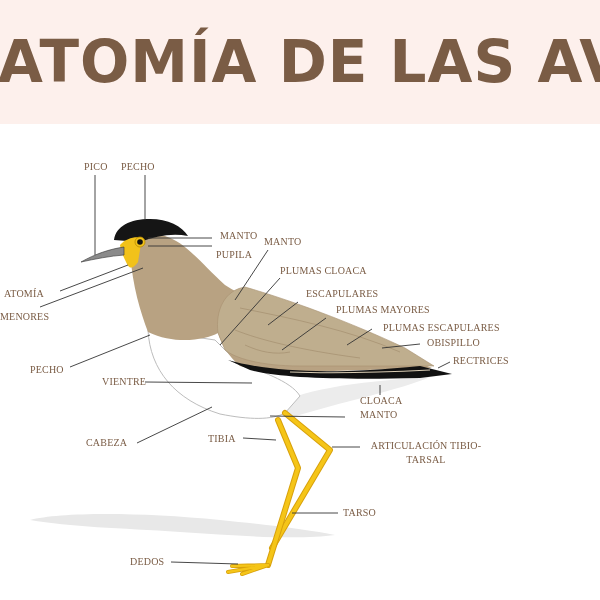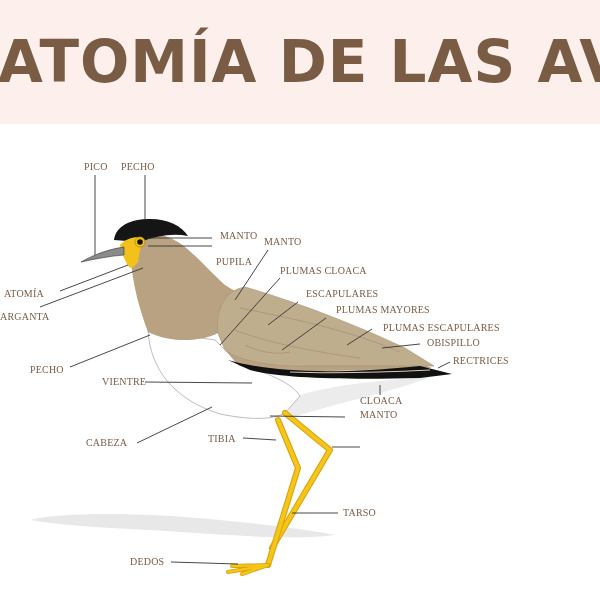--- a/index.html
+++ b/index.html
@@ -72,31 +72,35 @@
       <line x1="243" y1="438" x2="276" y2="440"></line>
       <line x1="332" y1="447" x2="360" y2="447"></line>
       <line x1="292" y1="513" x2="338" y2="513"></line>
       <line x1="171" y1="562" x2="238" y2="564"></line>
     </g>
   </svg>
 
   <div class="lbl" style="left:84px;top:37px">PICO</div>
   <div class="lbl" style="left:121px;top:37px">PECHO</div>
   <div class="lbl" style="left:220px;top:106px">MANTO</div>
-  <div class="lbl" style="left:216px;top:132px">PUPILA</div>
+  <div class="lbl" style="left:216px;top:125px">PUPILA</div>
   <div class="lbl" style="left:264px;top:112px">MANTO</div>
   <div class="lbl" style="left:4px;top:164px">ATOMÍA</div>
-  <div class="lbl" style="left:0px;top:187px">ARGANTA</div>
+  <div class="lbl" style="left:0px;top:187px">MENORES</div>
   <div class="lbl" style="left:280px;top:141px">PLUMAS CLOACA</div>
   <div class="lbl" style="left:306px;top:164px">ESCAPULARES</div>
   <div class="lbl" style="left:336px;top:180px">PLUMAS MAYORES</div>
   <div class="lbl" style="left:383px;top:198px">PLUMAS ESCAPULARES</div>
   <div class="lbl" style="left:427px;top:213px">OBISPILLO</div>
   <div class="lbl" style="left:453px;top:231px">RECTRICES</div>
   <div class="lbl" style="left:30px;top:240px">PECHO</div>
   <div class="lbl" style="left:102px;top:252px">VIENTRE</div>
   <div class="lbl" style="left:360px;top:271px">CLOACA</div>
   <div class="lbl" style="left:360px;top:285px">MANTO</div>
   <div class="lbl" style="left:86px;top:313px">CABEZA</div>
   <div class="lbl" style="left:208px;top:309px">TIBIA</div>
+  <div class="lbl c" style="left:370px;top:316px;width:112px">
+    <div>ARTICULACIÓN TIBIO-</div>
+    <div style="margin-top:3px">TARSAL</div>
+  </div>
   <div class="lbl" style="left:343px;top:383px">TARSO</div>
   <div class="lbl" style="left:130px;top:432px">DEDOS</div>
 </div>
 
 </body></html>

